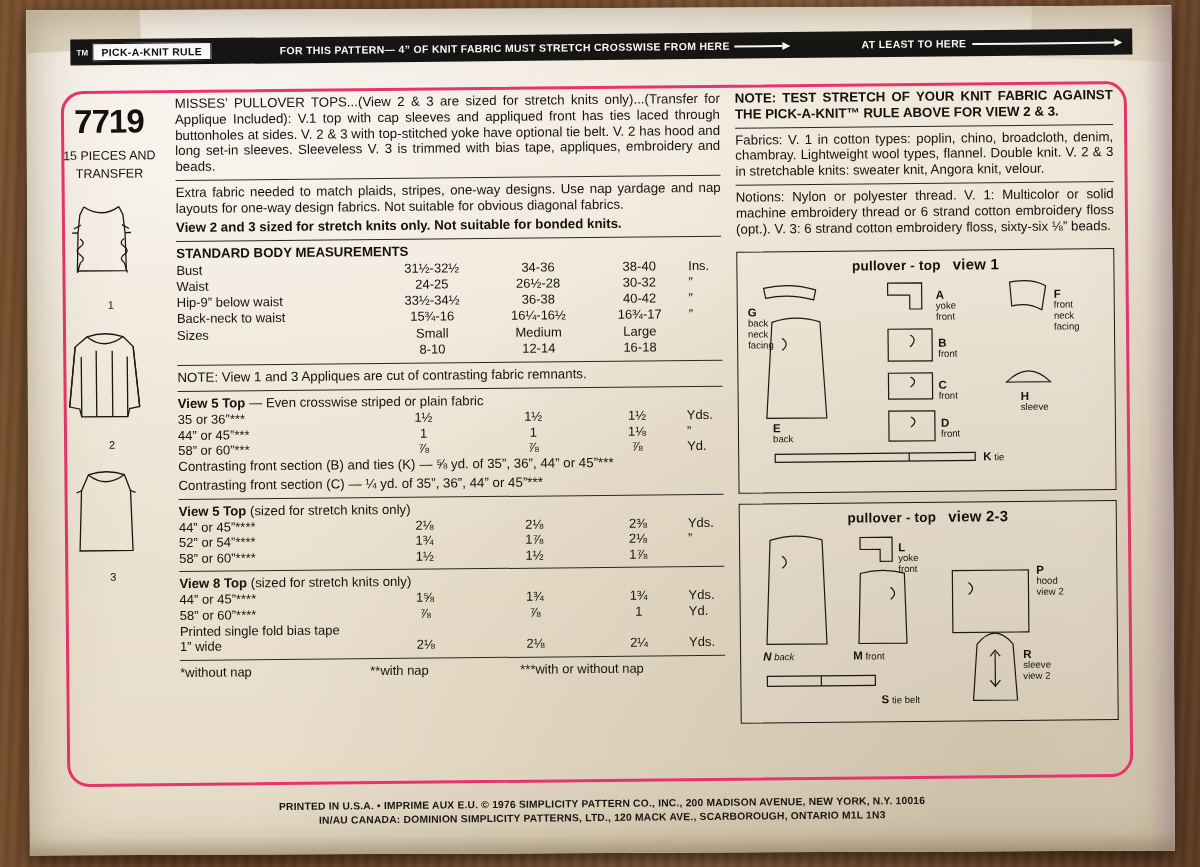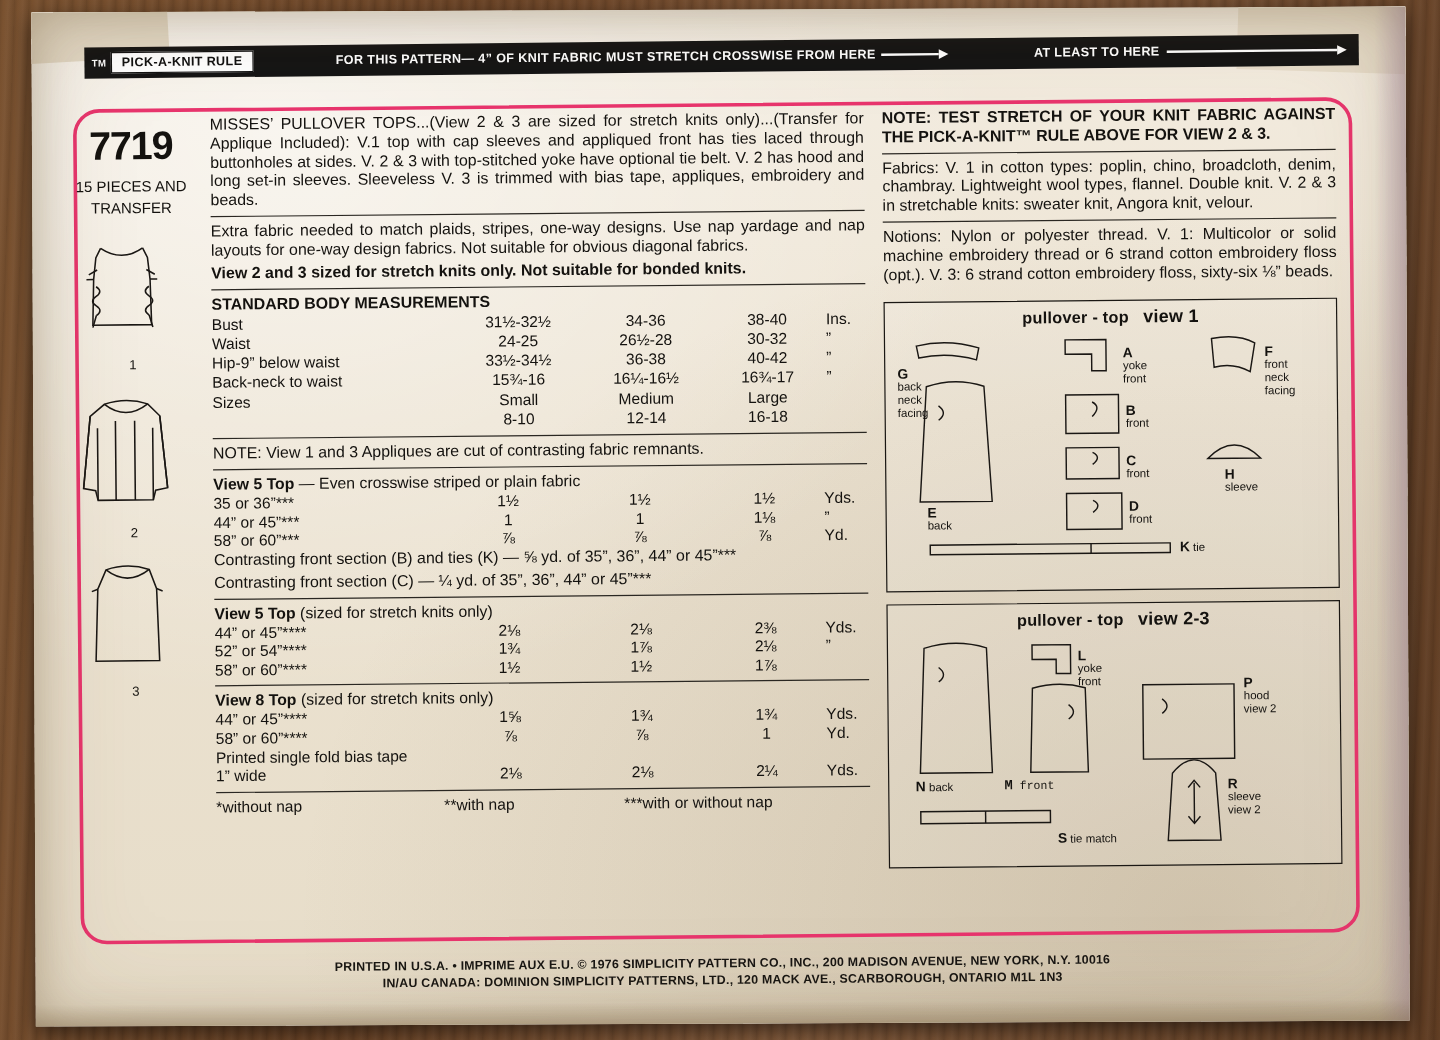--- a/index.html
+++ b/index.html
@@ -466,31 +466,31 @@
             <path d="M26 146 l108 0 l0 10 l-108 0 z"></path>
             <path d="M80 146 l0 10"></path>
           </g>
         </svg>
         <div class="piecelabel" style="left:158px;top:38px;">
           <b>L</b><br>yoke<br>front
         </div>
         <div class="piecelabel" style="left:296px;top:62px;">
           <b>P</b><br>hood<br>view 2
         </div>
-        <div class="piecelabel" style="left:22px;top:146px;">
+        <div class="piecelabel" style="left:22px;top:146px;font-style:italic;">
           <b>N</b> <span>back</span>
         </div>
-        <div class="piecelabel" style="left:96px;top:146px;font-family:Liberation Mono, monospace;">
+        <div class="piecelabel" style="left:112px;top:146px;">
           <b>M</b> <span>front</span>
         </div>
         <div class="piecelabel" style="left:282px;top:146px;">
           <b>R</b><br>sleeve<br>view 2
         </div>
         <div class="piecelabel" style="left:140px;top:190px;">
-          <b>S</b> <span>tie match</span>
+          <b>S</b> <span>tie belt</span>
         </div>
       </div>
     </div>
   </div>
 
   <div class="credits">
     <div>PRINTED IN U.S.A. • IMPRIME AUX E.U.    © 1976 SIMPLICITY PATTERN CO., INC., 200 MADISON AVENUE, NEW YORK, N.Y. 10016</div>
     <div>IN/AU CANADA: DOMINION SIMPLICITY PATTERNS, LTD., 120 MACK AVE., SCARBOROUGH, ONTARIO M1L 1N3</div>
   </div>
 

